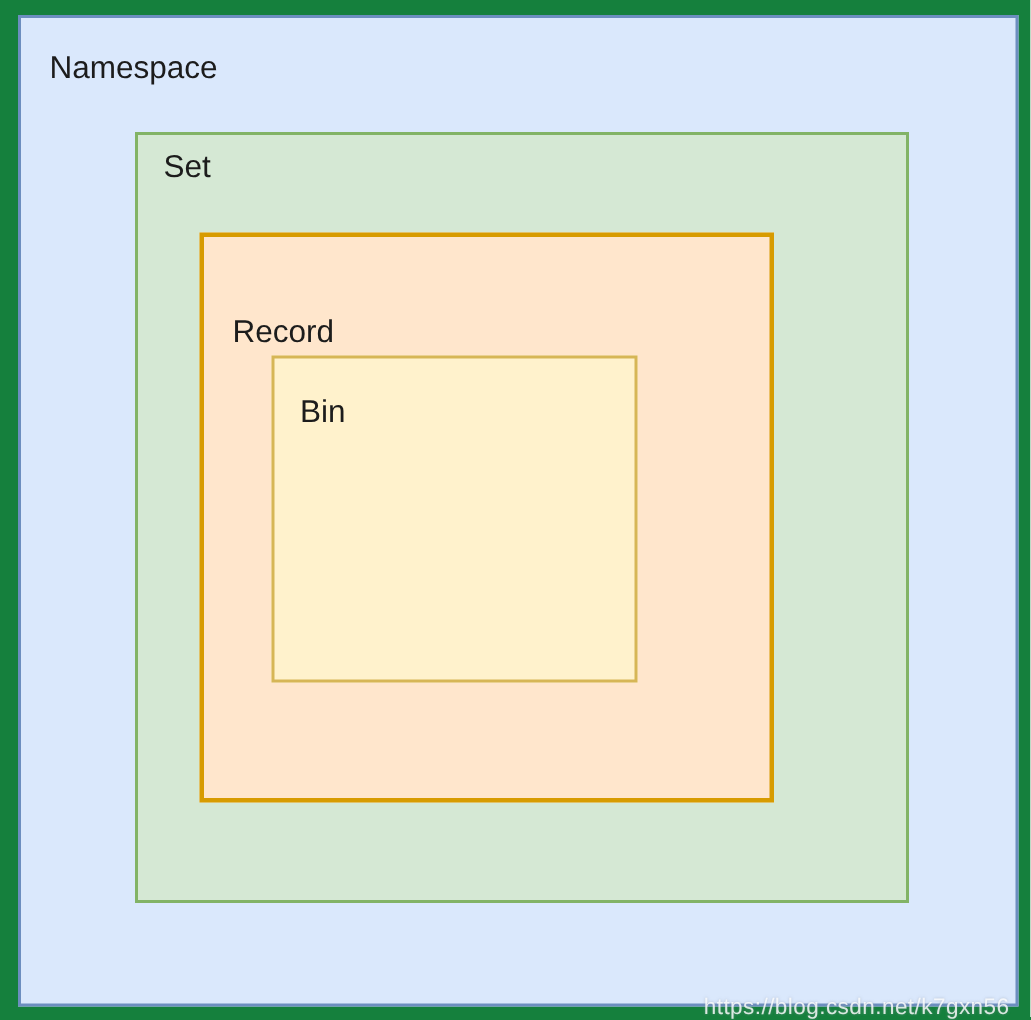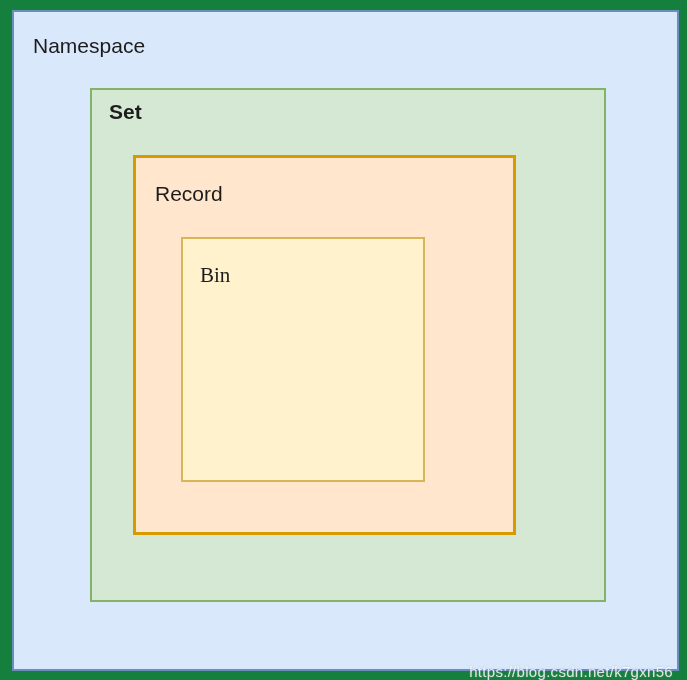--- a/index.html
+++ b/index.html
@@ -34,34 +34,33 @@
     width: 667px; height: 661px;
     border-width: 2px;
   }
   #namespace-box > .box-label { left: 19px; top: 22px; }
 
   #set-box {
     left: 88px; top: 86px;
     width: 516px; height: 514px;
     border-width: 2px;
   }
-  #set-box > .box-label { left: 17px; top: 10px; font-weight: bold; }
+  #set-box > .box-label { left: 17px; top: 10px; }
 
   #record-box {
     left: 131px; top: 153px;
     width: 383px; height: 380px;
     border-width: 3px;
   }
   #record-box > .box-label { left: 19px; top: 24px; }
 
   #bin-box {
     left: 179px; top: 235px;
-    width: 244px; height: 245px;
+    width: 244px; height: 218px;
     border-width: 2px;
-    font-family: Liberation Serif, serif;
   }
   #bin-box > .box-label { left: 17px; top: 24px; }
 
   .watermark {
     position: absolute;
     right: 4px;
     top: 651px;
     font-size: 15px;
     letter-spacing: 0.3px;
     color: rgba(255, 255, 255, 0.82);
@@ -74,21 +73,21 @@
 
 <div class="stage">
 
   <div class="box" id="namespace-box" style="background: rgb(218, 232, 252); border-color: rgb(108, 142, 191);">
     <span class="box-label" style="color: rgb(28, 28, 28);">Namespace</span>
 
     <div class="box" id="set-box" style="left: 76px; top: 76px; background: rgb(213, 232, 212); border-color: rgb(130, 179, 102);">
       <span class="box-label" style="color: rgb(28, 28, 28);">Set</span>
 
       <div class="box" id="record-box" style="left: 41px; top: 65px; background: rgb(255, 230, 204); border-color: rgb(215, 155, 0);">
-        <span class="box-label" style="color: rgb(28, 28, 28);">Record</span>
+        <span class="box-label" style="color: rgb(28, 28, 28); margin-top: 28px;">Record</span>
 
         <div class="box" id="bin-box" style="left: 45px; top: 79px; background: rgb(255, 242, 204); border-color: rgb(214, 182, 86);">
           <span class="box-label" style="color: rgb(28, 28, 28);">Bin</span>
         </div>
 
       </div>
     </div>
 
     <span class="watermark">https://blog.csdn.net/k7gxn56</span>
   </div>

